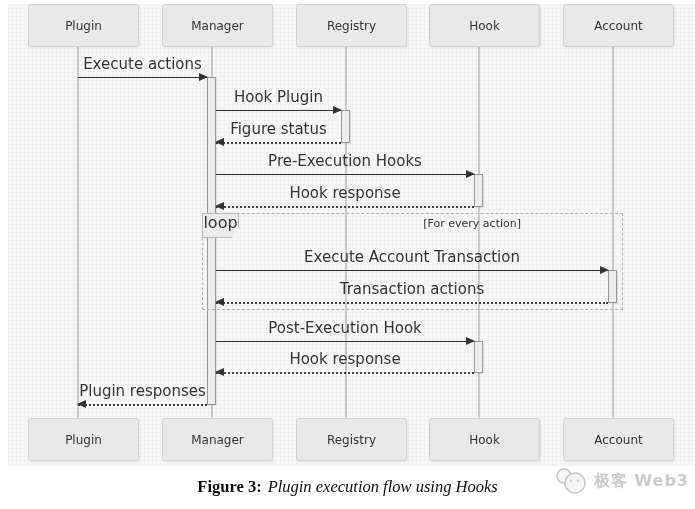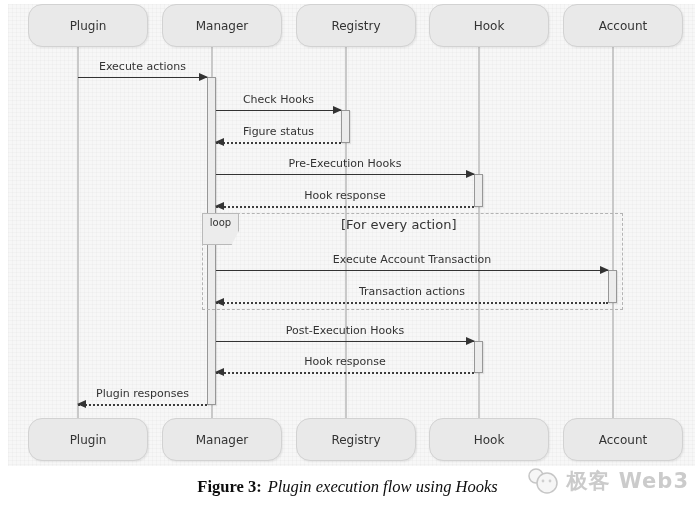--- a/index.html
+++ b/index.html
@@ -10,71 +10,71 @@
   }
   .canvas{
     position:absolute;left:8px;top:4px;width:687px;height:462px;
     background-color:#f7f7f7;
     background-image:
       linear-gradient(rgba(0,0,0,0.018) 1px, transparent 1px),
       linear-gradient(90deg, rgba(0,0,0,0.018) 1px, transparent 1px);
     background-size:4px 4px;
   }
   .pbox{
-    position:absolute;width:120px;height:43px;
-    background:#e9e9e9;border:1px solid #d2d2d2;border-radius:14px;
+    position:absolute;width:111px;height:43px;
+    background:#e9e9e9;border:1px solid #d2d2d2;border-radius:3px;
     box-shadow:1px 1px 2px rgba(0,0,0,0.07);
     display:flex;align-items:center;justify-content:center;
     font-size:12px;color:#333;box-sizing:border-box;
   }
   .lifeline{
     position:absolute;width:1.5px;background:#c9c9c9;top:47px;height:371px;
   }
   .activation{
     position:absolute;width:9px;background:#ececec;border:1px solid #979797;
     box-sizing:border-box;box-shadow:1px 1px 1px rgba(0,0,0,0.08);
   }
   .msg{position:absolute;height:0;}
   .msg-label{
     position:absolute;left:0;right:0;bottom:4px;text-align:center;
-    font-size:11px;color:#333;white-space:nowrap;
+    font-size:15px;color:#333;white-space:nowrap;
   }
   .msg-line{position:absolute;left:0;right:0;top:0;height:0;}
   .msg-line.solid{border-top:1.5px solid #333;}
   .msg-line.dotted{border-top:2px dotted #3d3d3d;}
   .arrowhead{position:absolute;width:0;height:0;top:-4px;
     border-top:4px solid transparent;border-bottom:4px solid transparent;}
   .arrowhead.right{right:-1px;border-left:9px solid #333;}
   .arrowhead.left{left:-1px;border-right:9px solid #333;}
   .fragment{
     position:absolute;left:202px;top:213px;width:421px;height:97px;
     border:1px dashed #b3b3b3;box-sizing:border-box;
   }
   .fragment-operator{
-    position:absolute;left:-1px;top:-1px;width:37px;height:32px;
+    position:absolute;left:-1px;top:-1px;width:37px;height:25px;
     background:#ececec;
     clip-path:polygon(0 0,100% 0,100% 55%,80% 100%,0 100%);
     border:1px solid #b9b9b9;box-sizing:border-box;
-    font-size:10px;color:#333;text-align:center;line-height:17px;
+    font-size:16px;color:#333;text-align:center;line-height:17px;
   }
   .fragment-guard{
-    position:absolute;left:138px;top:3px;width:180px;text-align:left;
-    font-size:13px;color:#333;white-space:nowrap;
+    position:absolute;left:138px;top:3px;width:180px;text-align:right;
+    font-size:11px;color:#333;white-space:nowrap;
   }
   .caption{
     position:absolute;left:0;top:477px;width:100%;text-align:center;
     font-family:"Liberation Serif","DejaVu Serif",serif;font-size:16.5px;color:#0d0d0d;
   }
   .caption .cap-label{font-weight:bold;margin-right:6px;}
   .caption .cap-title{font-style:italic;}
   .watermark{
     position:absolute;right:6px;top:467px;display:flex;align-items:center;gap:5px;
   }
   .watermark-text{
-    font-size:21px;font-weight:bold;color:#cbcbcb;
+    font-size:16px;font-weight:bold;color:#cbcbcb;
     text-shadow:0 1px 0 #ffffff;letter-spacing:1px;white-space:nowrap;
   }
 </style>
 </head>
 <body>
 
 <div id="stage">
 
   <div class="canvas"></div>
 
@@ -111,21 +111,21 @@
     <div class="fragment-guard">[For every action]</div>
   </div>
 
   <div class="msg" style="left:78px;top:77px;width:129px;">
     <div class="msg-label">Execute actions</div>
     <div class="msg-line solid"></div>
     <span class="arrowhead right"></span>
   </div>
 
   <div class="msg" style="left:216px;top:110px;width:125px;">
-    <div class="msg-label">Check Hooks</div>
+    <div class="msg-label">Hook Plugin</div>
     <div class="msg-line solid"></div>
     <span class="arrowhead right"></span>
   </div>
 
   <div class="msg" style="left:216px;top:142px;width:125px;">
     <div class="msg-label">Figure status</div>
     <div class="msg-line dotted"></div>
     <span class="arrowhead left"></span>
   </div>
 
@@ -147,21 +147,21 @@
     <span class="arrowhead right"></span>
   </div>
 
   <div class="msg" style="left:216px;top:302px;width:392px;">
     <div class="msg-label">Transaction actions</div>
     <div class="msg-line dotted"></div>
     <span class="arrowhead left"></span>
   </div>
 
   <div class="msg" style="left:216px;top:341px;width:258px;">
-    <div class="msg-label">Post-Execution Hooks</div>
+    <div class="msg-label">Post-Execution Hook</div>
     <div class="msg-line solid"></div>
     <span class="arrowhead right"></span>
   </div>
 
   <div class="msg" style="left:216px;top:372px;width:258px;">
     <div class="msg-label">Hook response</div>
     <div class="msg-line dotted"></div>
     <span class="arrowhead left"></span>
   </div>
 

